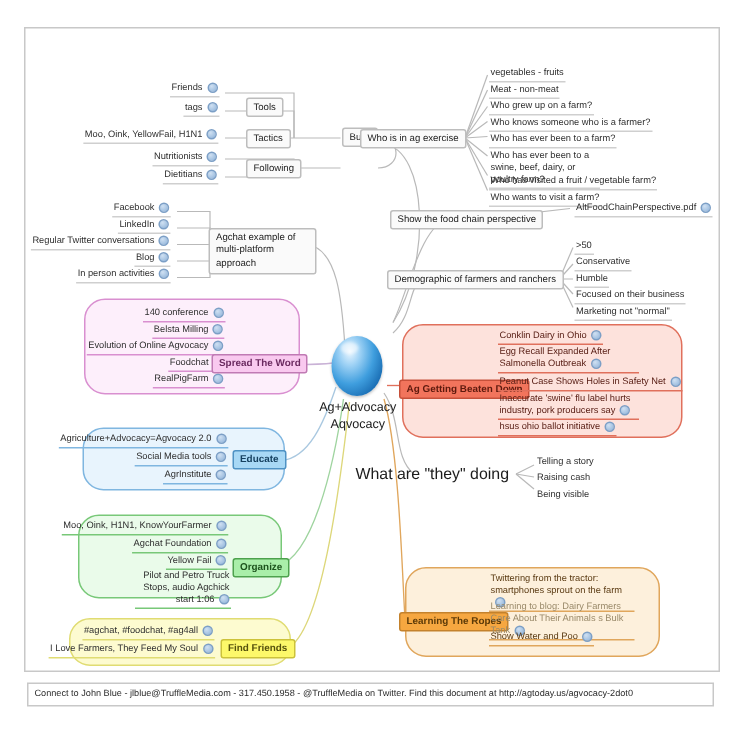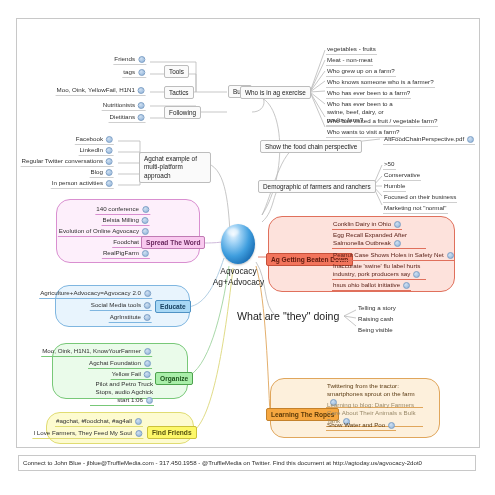--- a/index.html
+++ b/index.html
@@ -110,22 +110,22 @@
       <path d="M310,92 L325,81"></path>
       <path d="M310,92 L325,91"></path>
       <path d="M310,92 L325,104"></path>
       <path d="M310,92 L325,117"></path>
       <path d="M310,92 L325,127"></path>
     </g>
   </svg>
 
   <div id="globe"></div>
   <div id="center-label">
+    <div>Ag+Advocacy</div>
     <div>Aqvocacy</div>
-    <div>Ag+Advocacy</div>
   </div>
 
   <div class="leaf" style="left:146px;top:55px;transform:translateX(-100%);"><span>Friends</span><span class="dot"></span></div>
   <div class="leaf" style="left:146px;top:68px;transform:translateX(-100%);"><span>tags</span><span class="dot"></span></div>
   <div class="boxed" style="left:164px;top:65px;">Tools</div>
 
   <div class="leaf" style="left:146px;top:86px;transform:translateX(-100%);"><span>Moo, Oink, YellowFail, H1N1</span><span class="dot"></span></div>
   <div class="boxed" style="left:164px;top:86px;">Tactics</div>
 
   <div class="leaf" style="left:146px;top:101px;transform:translateX(-100%);"><span>Nutritionists</span><span class="dot"></span></div>

